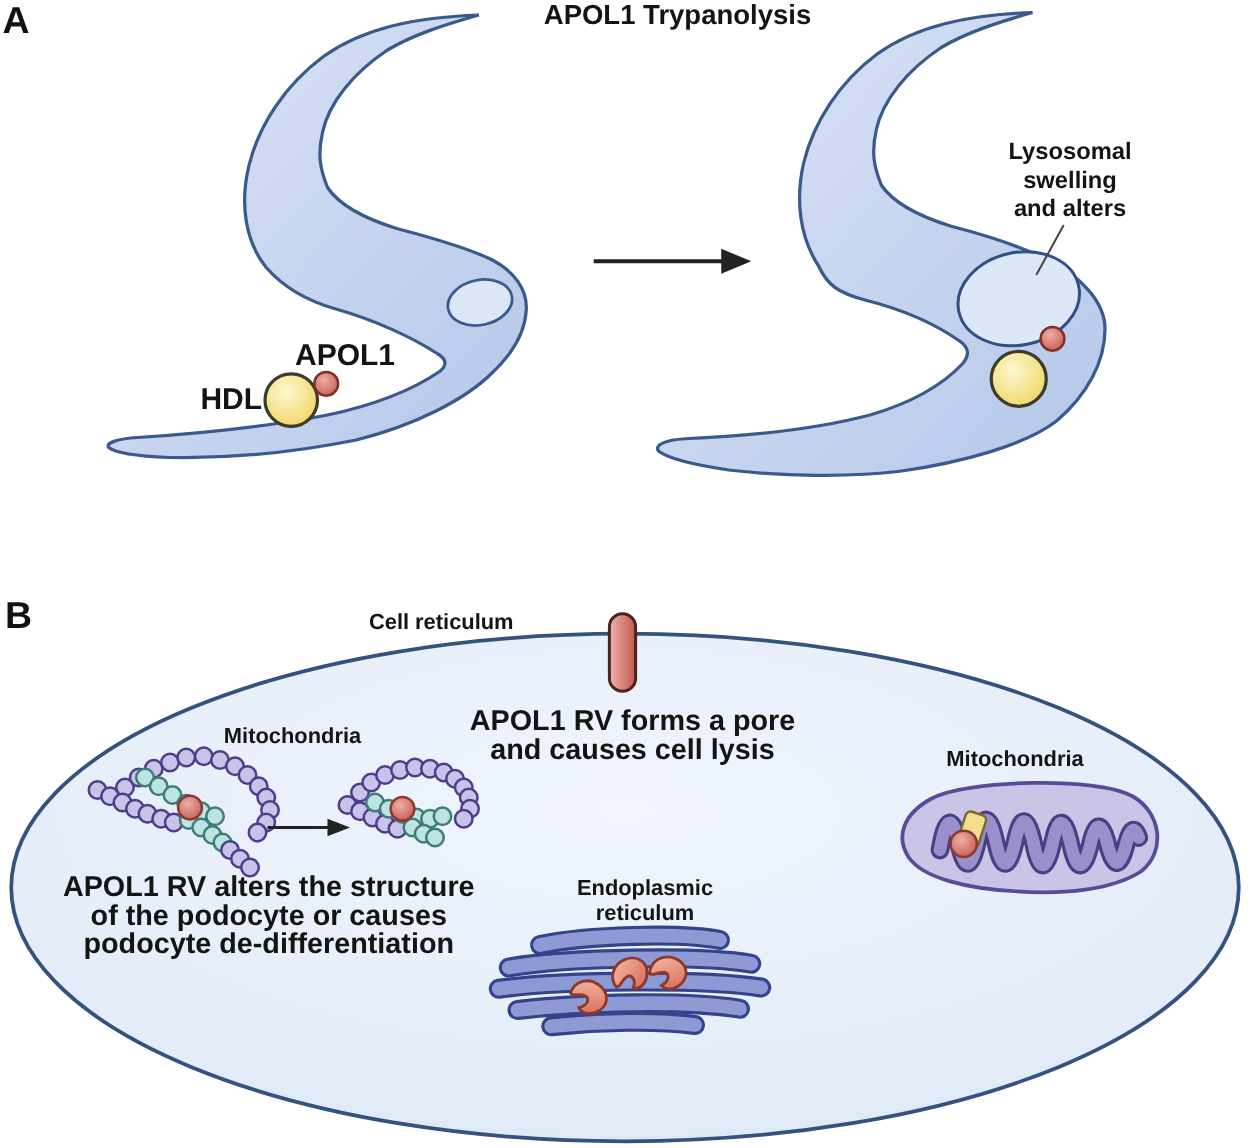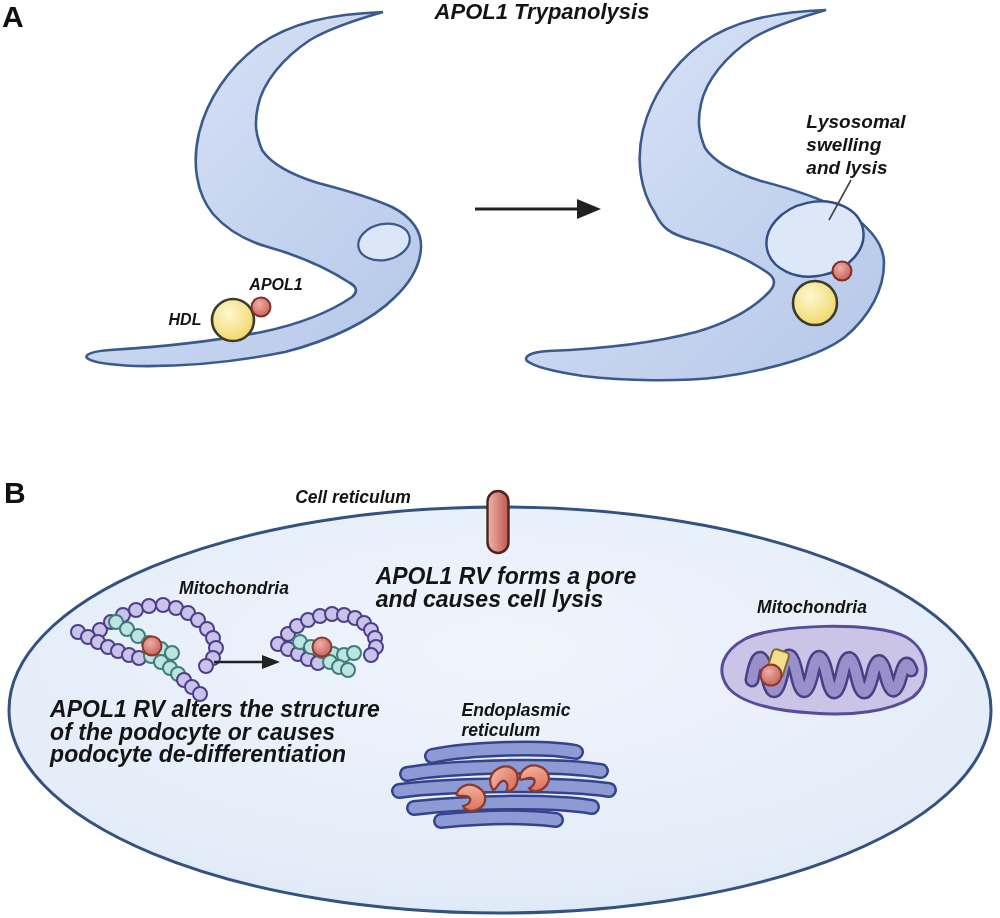--- a/index.html
+++ b/index.html
@@ -1,23 +1,23 @@
 <!DOCTYPE html>
 <html><head>
 <meta charset="utf-8">
 <style>
   html,body{margin:0;padding:0;background:#ffffff;}
   #fig{position:relative;width:1000px;height:918px;background:#ffffff;overflow:hidden;
        font-family:"Liberation Sans", sans-serif;color:#161616;}
   svg{position:absolute;left:0;top:0;}
   .panel-letter{position:absolute;font-size:30px;font-weight:700;color:#111;}
-  .cap{position:absolute;transform:translateX(-50%);
-       white-space:pre-line;font-weight:700;color:#141414;font-style:italic;}
+  .cap{position:absolute;transform:translateX(-50%);text-align:center;
+       white-space:pre-line;font-weight:700;color:#141414;}
   .t22{font-size:22px;line-height:24px;}
-  .t20{font-size:16px;line-height:22px;}
+  .t20{font-size:24px;line-height:22px;}
   .t19{font-size:23px;line-height:22.5px;}
   .t19b{font-size:19px;line-height:23px;}
   .t18{font-size:17.5px;line-height:19.5px;}
 </style>
 </head>
 <body>
 
 <div id="fig">
 
   <svg width="1000" height="460" viewBox="0 0 1000 460">
@@ -226,21 +226,21 @@
       <circle cx="771" cy="215" r="10.5" fill="url(#redGradB)" stroke="#8c3a30" stroke-width="2"></circle>
     </g>
   </svg>
 
   <div class="panel-letter" style="left:2px;top:0px">A</div>
   <div class="cap t22" style="left:542px;top:0px">APOL1 Trypanolysis</div>
   <div class="cap t20" style="left:276px;top:274px">APOL1</div>
   <div class="cap t20" style="left:185px;top:309px">HDL</div>
   <div class="cap t19b" style="left:856px;top:110px">Lysosomal
 swelling
-and lysis</div>
+and alters</div>
 
   <div class="panel-letter" style="left:4px;top:476px">B</div>
   <div class="cap t18" style="left:353px;top:488px">Cell reticulum</div>
   <div class="cap t19" style="left:506px;top:565px">APOL1 RV forms a pore
 and causes cell lysis</div>
   <div class="cap t18" style="left:234px;top:579px">Mitochondria</div>
   <div class="cap t19" style="left:215px;top:698px">APOL1 RV alters the structure
 of the podocyte or causes
 podocyte de-differentiation</div>
   <div class="cap t18" style="left:516px;top:701px">Endoplasmic

